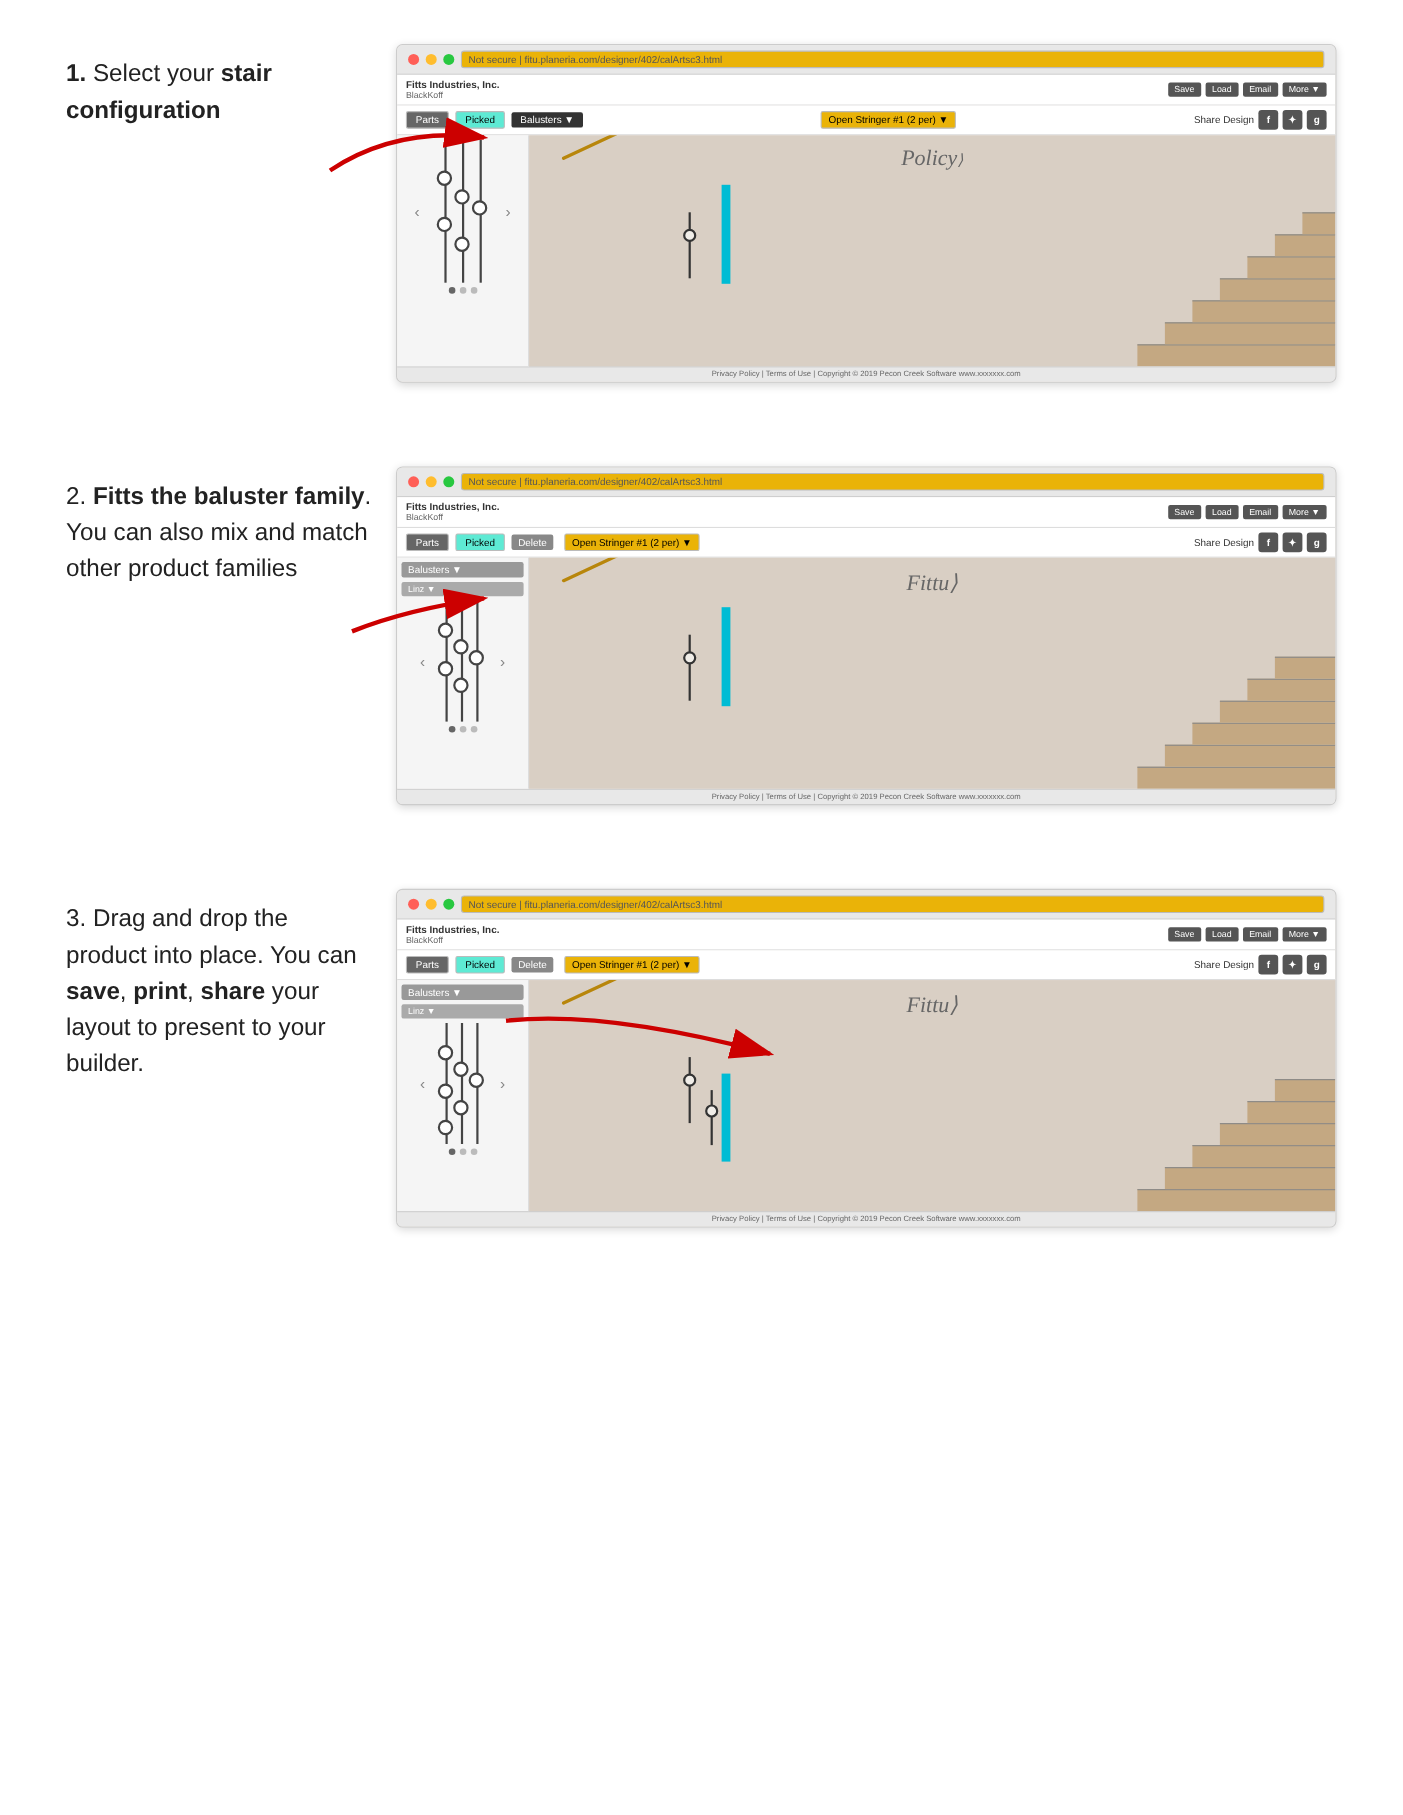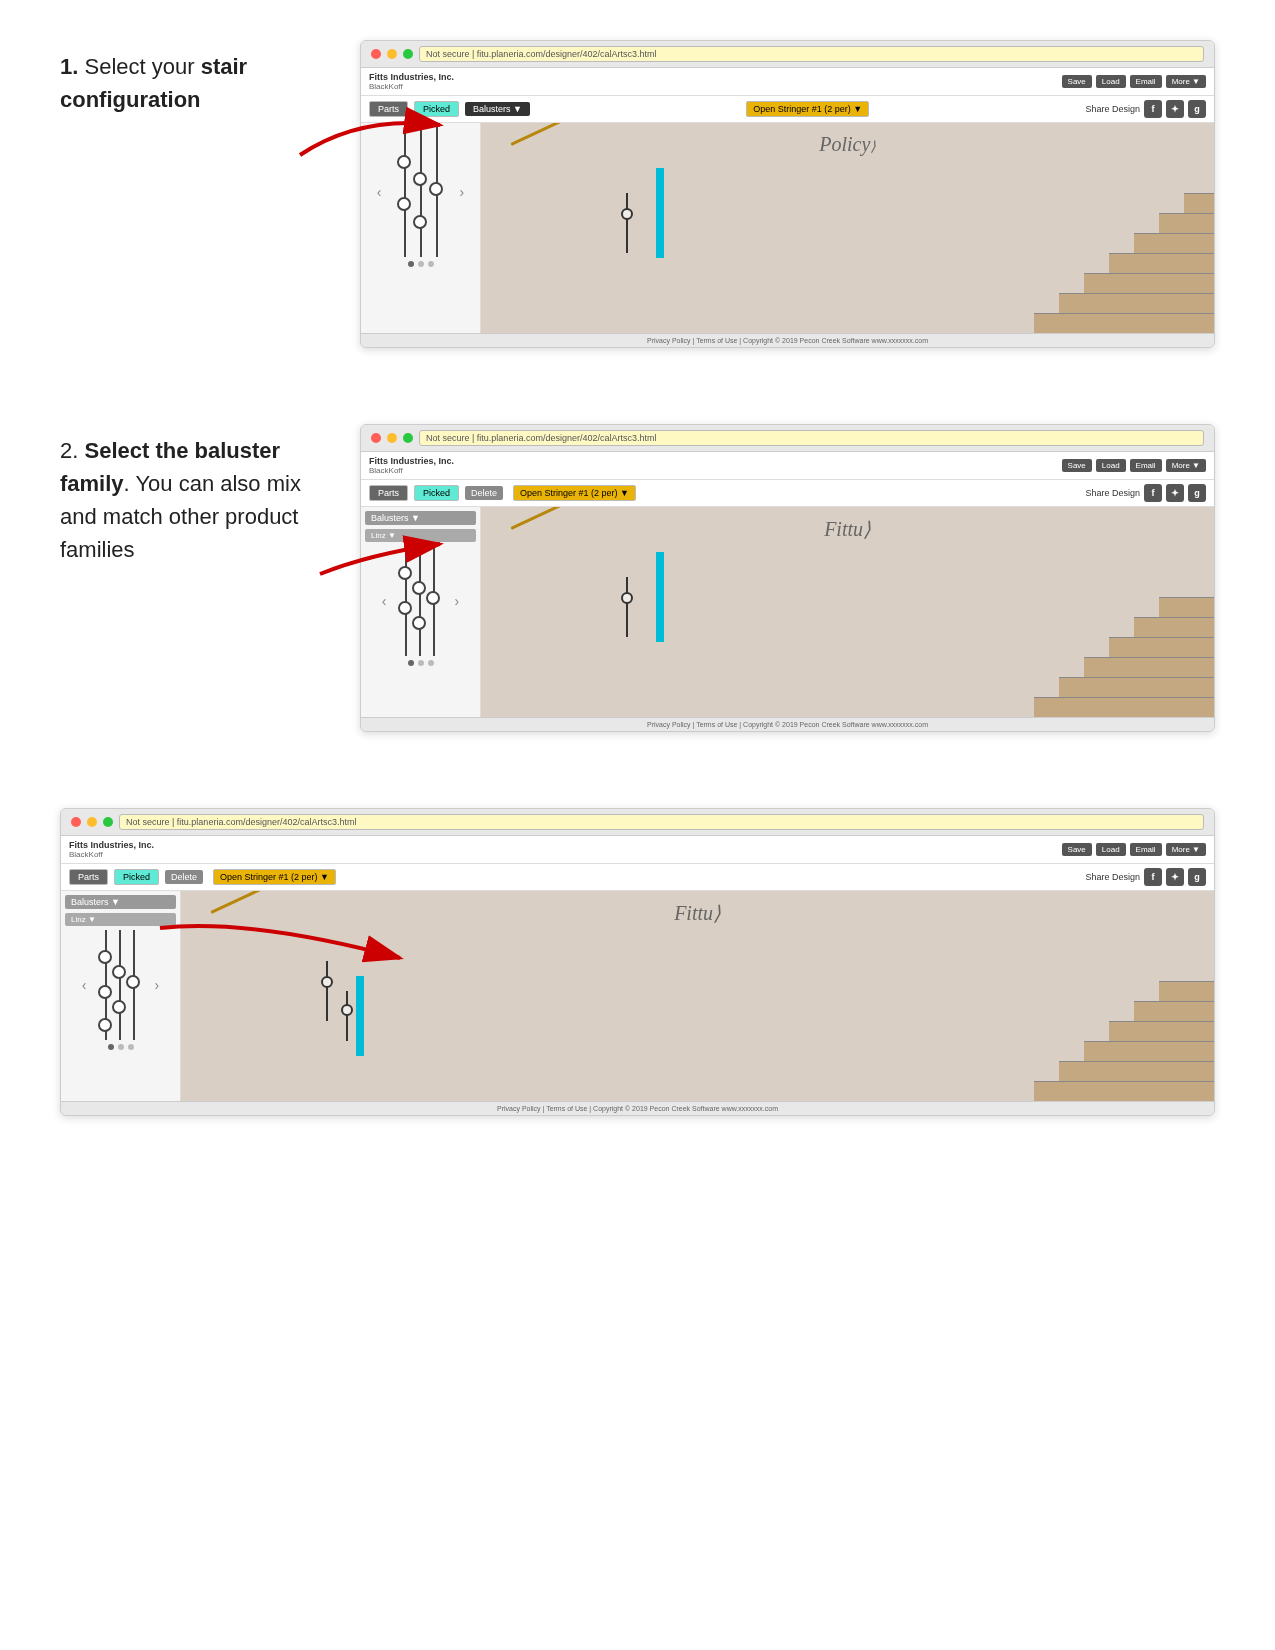--- a/index.html
+++ b/index.html
@@ -60,21 +60,21 @@
 
     .browser-dot {
       width: 10px; height: 10px; border-radius: 50%;
     }
     .dot-red { background: #ff5f57; }
     .dot-yellow { background: #ffbd2e; }
     .dot-green { background: #28c840; }
 
     .url-bar {
       flex: 1;
-      background: #fef9c3;
+      background: #eab308;
       border: 1px solid #bbb;
       border-radius: 3px;
       font-size: 9px;
       color: #555;
       padding: 2px 6px;
       height: 16px;
       display: flex;
       align-items: flex-end;
     }
 
@@ -367,21 +367,21 @@
           <span>Privacy Policy  |  Terms of Use  |  Copyright © 2019 Pecon Creek Software  www.xxxxxxx.com</span>
         </div>
       </div>
     </div>
   </div>
 </div>
 
 <div class="instruction-block">
   <div class="text-side instruction-text">
     <span class="step-num">2.</span>
-    <span> <b>Select the baluster family</b>.  You can also mix and match other product families</span>
+    <span> <b>Fitts the baluster family</b>.  You can also mix and match other product families</span>
   </div>
 
   <div class="screenshot-side">
     <div style="position:relative;">
 
       <div style="position:absolute; top:90px; left:-60px; z-index:10; pointer-events:none;">
         <svg width="160" height="70" viewBox="0 0 160 70">
           <defs>
             <marker id="arrowhead2" markerWidth="10" markerHeight="7" refX="9" refY="3.5" orient="auto">
               <polygon points="0 0, 10 3.5, 0 7" fill="#cc0000"></polygon>
@@ -480,20 +480,24 @@
 
         <div class="app-footer">
           <span>Privacy Policy  |  Terms of Use  |  Copyright © 2019 Pecon Creek Software  www.xxxxxxx.com</span>
         </div>
       </div>
     </div>
   </div>
 </div>
 
 <div class="instruction-block">
+  <div class="text-side instruction-text">
+    <span class="step-num">3.</span>
+    <span> Drag and drop the product into place. You can <b>save</b>, <b>print</b>, <b>share</b> your layout to present to your builder.</span>
+  </div>
 
   <div class="screenshot-side">
     <div style="position:relative;">
 
       <div style="position:absolute; top:100px; left:90px; z-index:10; pointer-events:none;">
         <svg width="280" height="80" viewBox="0 0 280 80">
           <defs>
             <marker id="arrowhead3" markerWidth="10" markerHeight="7" refX="9" refY="3.5" orient="auto">
               <polygon points="0 0, 10 3.5, 0 7" fill="#cc0000"></polygon>
             </marker>

